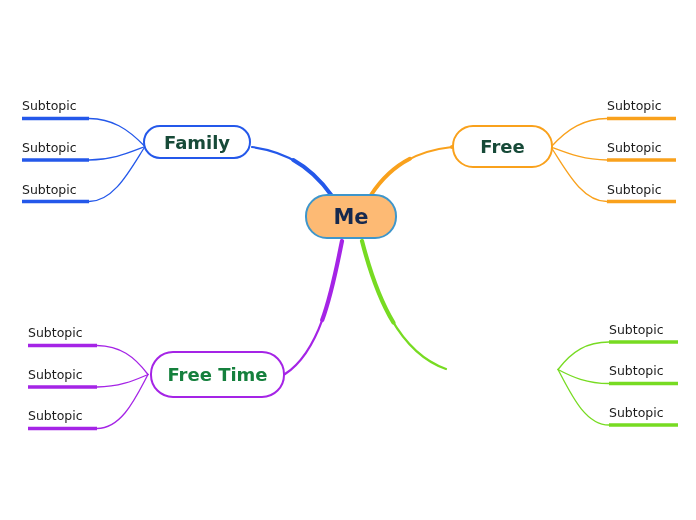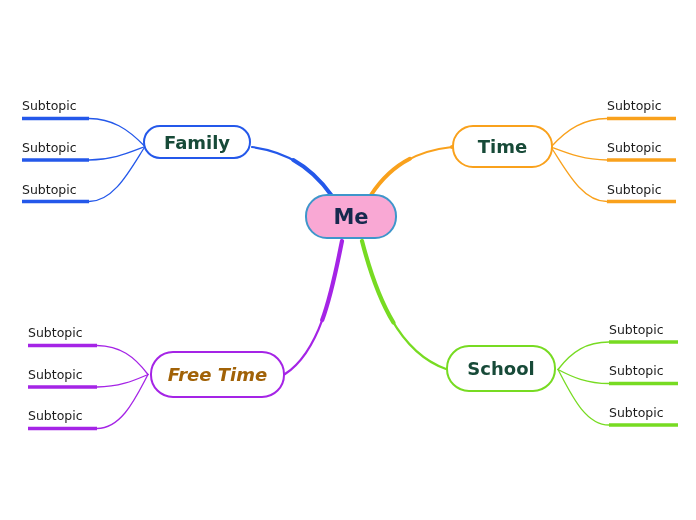--- a/index.html
+++ b/index.html
@@ -107,29 +107,28 @@
       <path d="M 609,383.5 C 587,383.5 572,377 558,369.5" stroke="#77DB22"></path>
       <path d="M 609,425 C 585,425 571,394 558,369.5" stroke="#77DB22"></path>
     </g>
     <g stroke-width="3.5">
       <line x1="609" y1="342" x2="678" y2="342" stroke="#77DB22"></line>
       <line x1="609" y1="383.5" x2="678" y2="383.5" stroke="#77DB22"></line>
       <line x1="609" y1="425" x2="678" y2="425" stroke="#77DB22"></line>
     </g>
   </svg>
 
-  <div class="node node-center" style="border-color: rgb(62, 150, 203); background: #f9a8d4; color: rgb(22, 41, 78);">Me</div>
+  <div class="node node-center" style="border-color: rgb(62, 150, 203); background: #fdba74; color: rgb(22, 41, 78);">Me</div>
 
   <div class="node node-family" style="border-color: rgb(36, 88, 234); color: rgb(23, 74, 56);">Family</div>
 
-  <div class="node node-home" style="border-color: rgb(249, 161, 28); color: rgb(23, 74, 56);">Time</div>
+  <div class="node node-home" style="border-color: rgb(249, 161, 28); color: rgb(23, 74, 56);">Free</div>
 
-  <div class="node node-freetime" style="border-color: rgb(165, 36, 230); color: #a16207; font-style: italic;">Free Time</div>
+  <div class="node node-freetime" style="border-color: rgb(165, 36, 230); color: #15803d;">Free Time</div>
 
-  <div class="node node-school" style="border-color: rgb(119, 219, 34); color: rgb(23, 74, 56);">School</div>
 
   <div class="subtopic-label st-fam" style="top:96px">Subtopic</div>
   <div class="subtopic-label st-fam" style="top:138px">Subtopic</div>
   <div class="subtopic-label st-fam" style="top:180px">Subtopic</div>
 
   <div class="subtopic-label st-home" style="top:96px">Subtopic</div>
   <div class="subtopic-label st-home" style="top:138px">Subtopic</div>
   <div class="subtopic-label st-home" style="top:180px">Subtopic</div>
 
   <div class="subtopic-label st-ft" style="top:323px">Subtopic</div>

